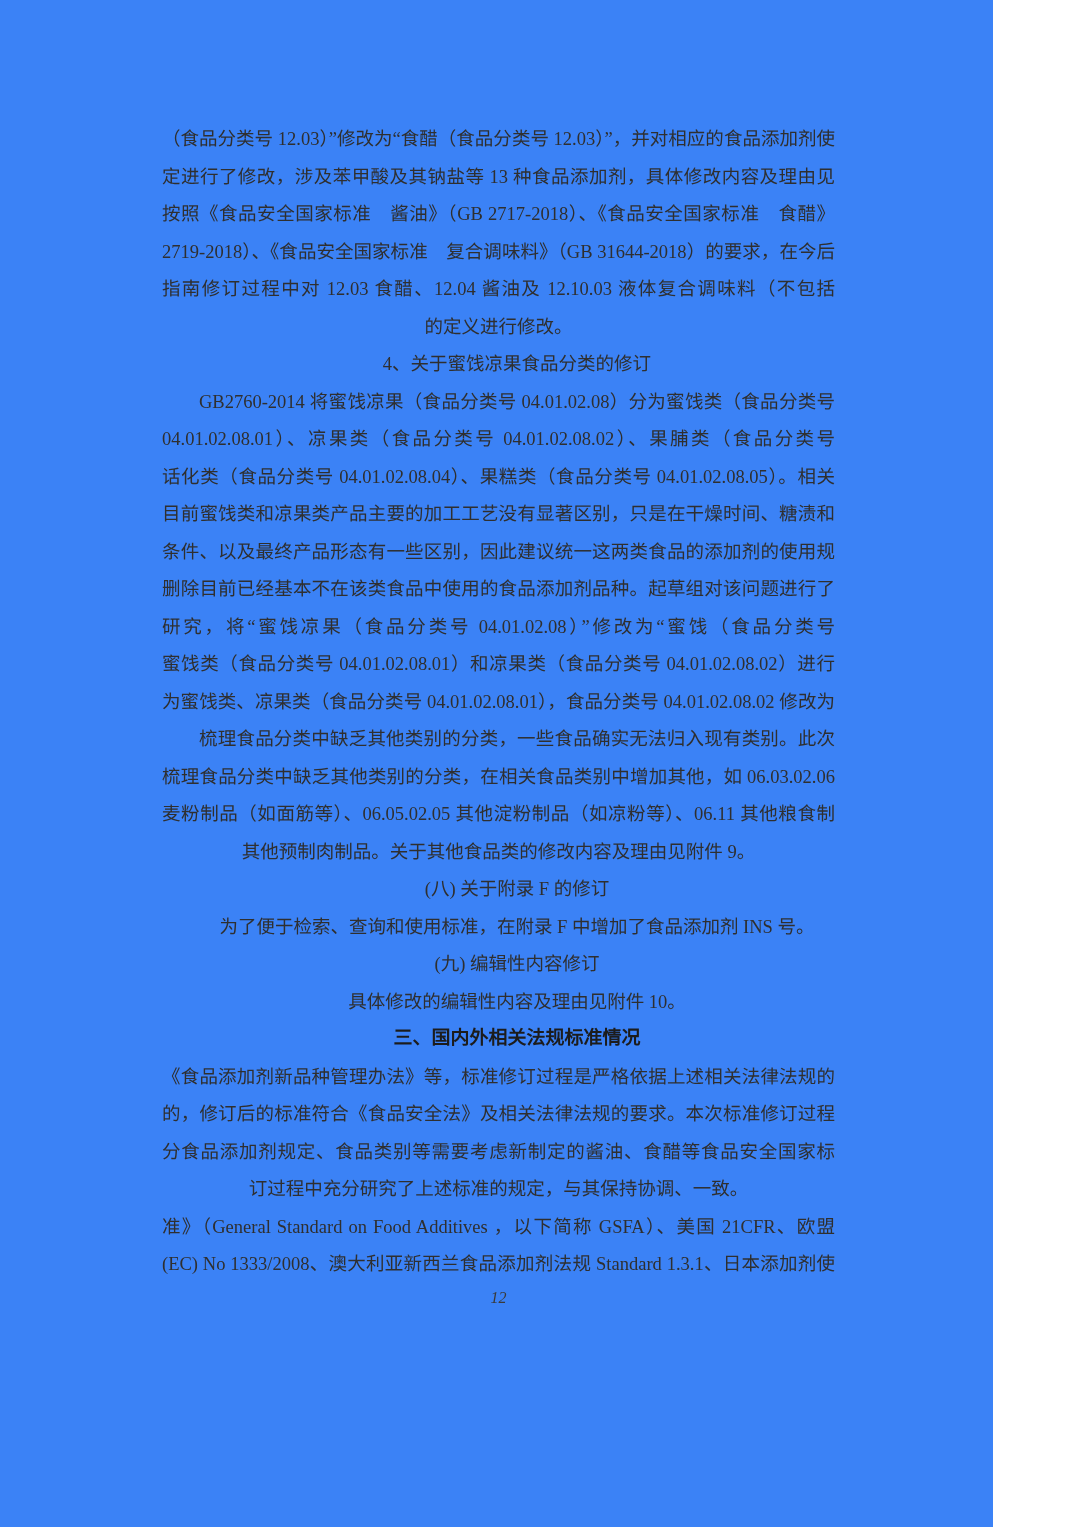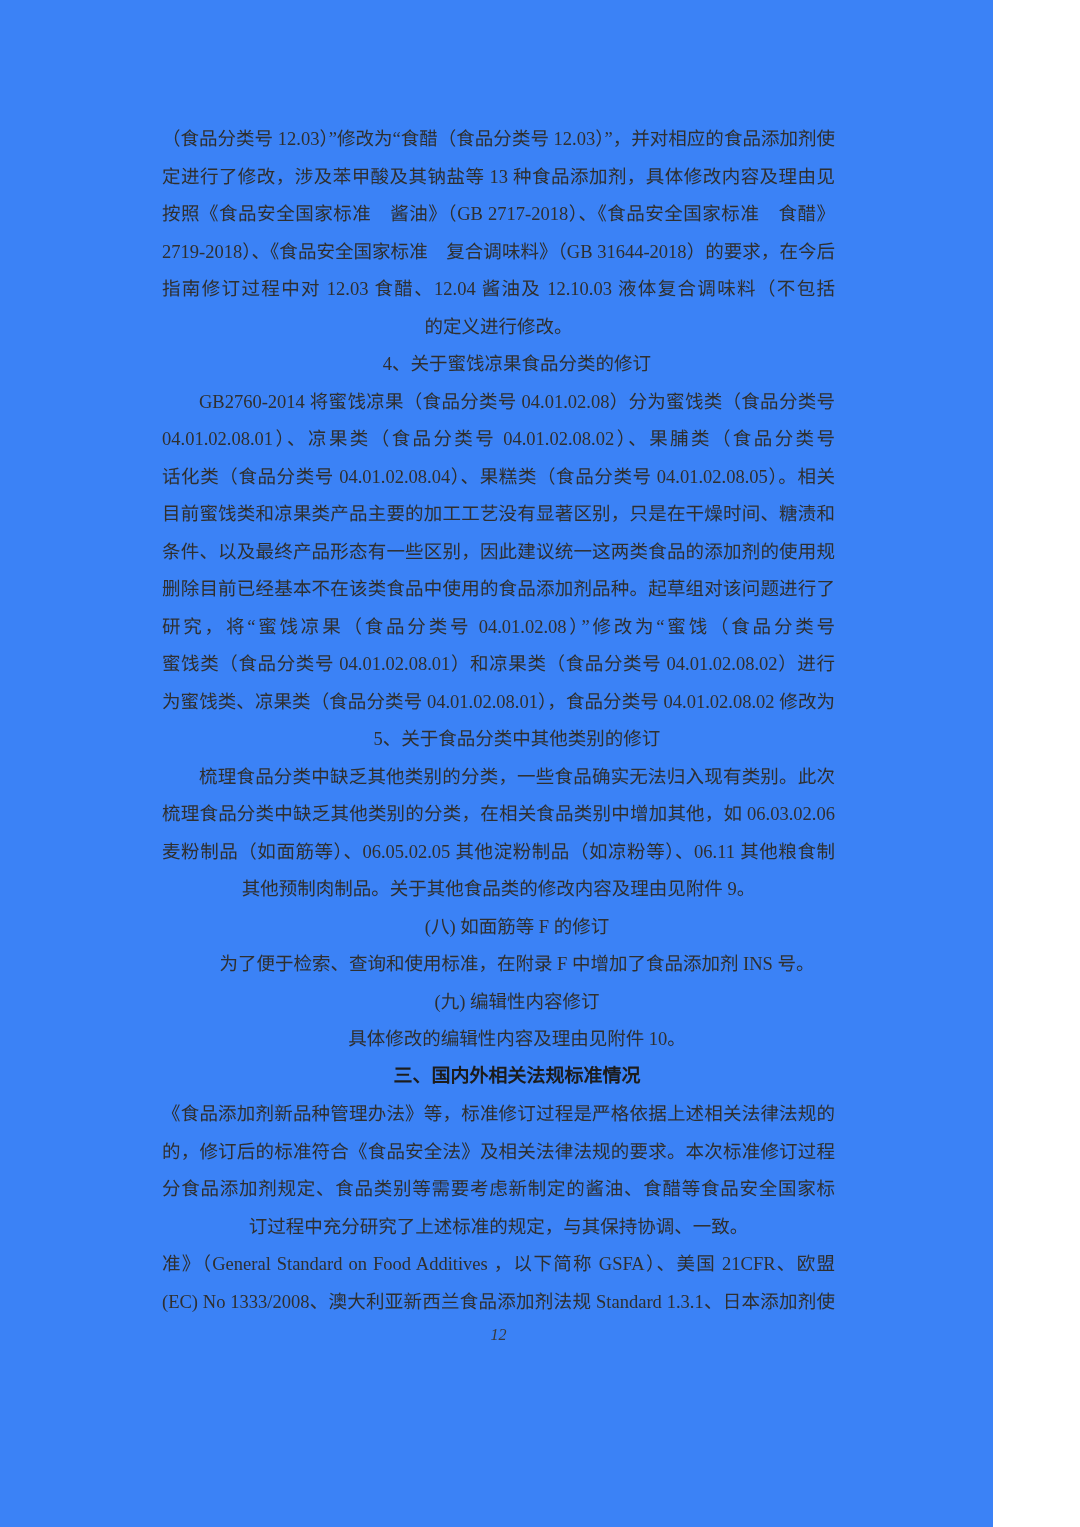--- a/index.html
+++ b/index.html
@@ -69,33 +69,30 @@
     <div class="ln jst">04.01.02.08.01）、凉果类（食品分类号 04.01.02.08.02）、果脯类（食品分类号 04.01.02.08.03）、</div>
     <div class="ln jst">话化类（食品分类号 04.01.02.08.04）、果糕类（食品分类号 04.01.02.08.05）。相关行业反映</div>
     <div class="ln jst">目前蜜饯类和凉果类产品主要的加工工艺没有显著区别，只是在干燥时间、糖渍和盐渍环境</div>
     <div class="ln jst">条件、以及最终产品形态有一些区别，因此建议统一这两类食品的添加剂的使用规定，同时</div>
     <div class="ln jst">删除目前已经基本不在该类食品中使用的食品添加剂品种。起草组对该问题进行了专题讨论</div>
     <div class="ln jst">研究，将“蜜饯凉果（食品分类号 04.01.02.08）”修改为“蜜饯（食品分类号 04.01.02.08）”，</div>
     <div class="ln jst">蜜饯类（食品分类号 04.01.02.08.01）和凉果类（食品分类号 04.01.02.08.02）进行合并修改</div>
     <div class="ln jst">为蜜饯类、凉果类（食品分类号 04.01.02.08.01），食品分类号 04.01.02.08.02 修改为“—”。</div>
   </section>
 
-  <section>
-    <div class="ln ind">5、关于食品分类中其他类别的修订</div>
-  </section>
 
   <section>
     <div class="ln ind jst">梳理食品分类中缺乏其他类别的分类，一些食品确实无法归入现有类别。此次修订全面</div>
     <div class="ln jst">梳理食品分类中缺乏其他类别的分类，在相关食品类别中增加其他，如 06.03.02.06 其他小</div>
     <div class="ln jst">麦粉制品（如面筋等）、06.05.02.05 其他淀粉制品（如凉粉等）、06.11 其他粮食制品、08.02.03</div>
     <div class="ln">其他预制肉制品。关于其他食品类的修改内容及理由见附件 9。</div>
   </section>
 
   <section>
-    <div class="ln ind">(八) 如面筋等 F 的修订</div>
+    <div class="ln ind">(八) 关于附录 F 的修订</div>
   </section>
 
   <section>
     <div class="ln ind">为了便于检索、查询和使用标准，在附录 F 中增加了食品添加剂 INS 号。</div>
   </section>
 
   <section>
     <div class="ln ind">(九) 编辑性内容修订</div>
   </section>
 

